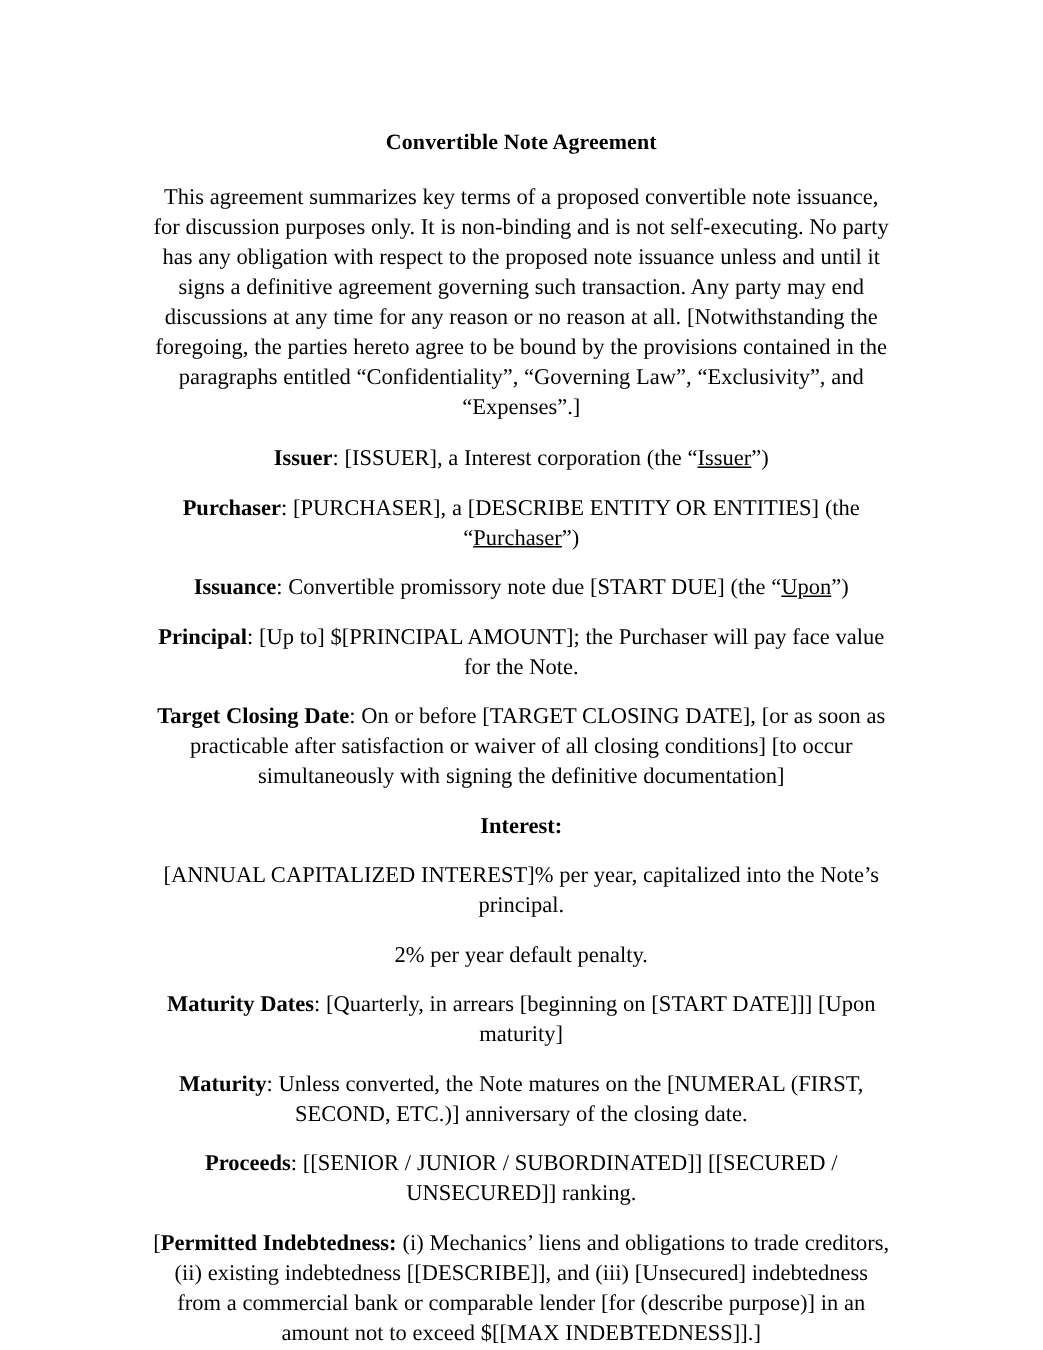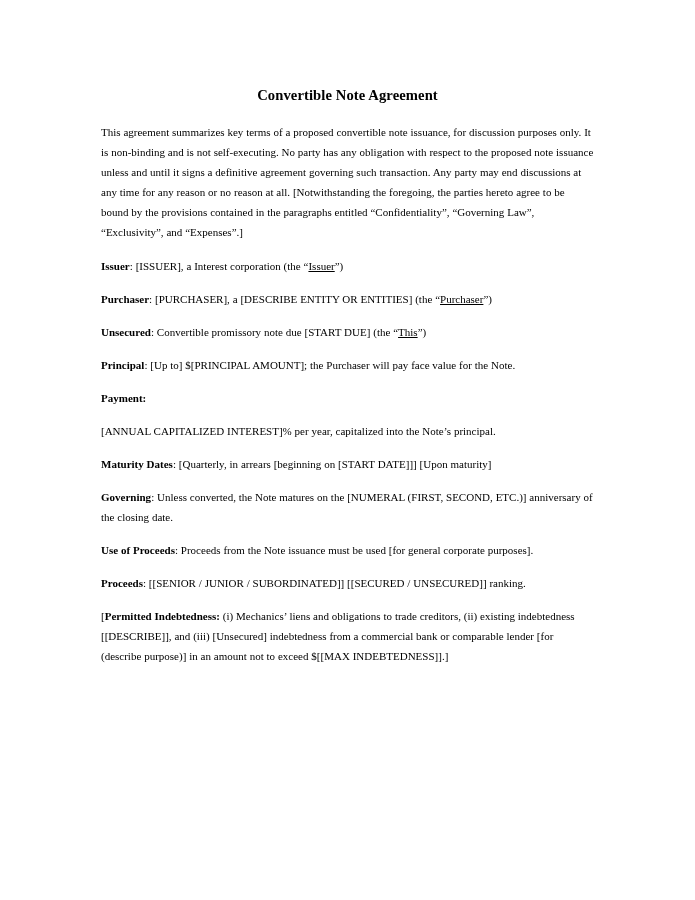--- a/index.html
+++ b/index.html
@@ -26,24 +26,24 @@
   }
   .doc-title {
     text-align: center;
     font-weight: bold;
     font-size: 14.6px;
     line-height: 1.25;
     margin: 0 0 18px 0;
     letter-spacing: 0.1px;
   }
   .para {
-    font-size: 11px;
+    font-size: 15px;
     line-height: 20.0px;
     margin: 0 0 13px 0;
-    text-align: left;
+    text-align: center;
     white-space: normal;
     word-spacing: 0.1px;
   }
   .para:last-child {
     margin-bottom: 0;
   }
   .lead {
     margin-bottom: 14px;
   }
   b, .b {
@@ -57,24 +57,25 @@
 <body>
 
 <div class="page">
 
   <h1 class="doc-title">Convertible Note Agreement</h1>
 
   <div id="body-content">
       <p class="para lead"><span>This agreement summarizes key terms of a proposed convertible note issuance, for discussion purposes only.  It is non-binding and is not self-executing. No party has any obligation with respect to the proposed note issuance unless and until it signs a definitive agreement governing such transaction. Any party may end discussions at any time for any reason or no reason at all. [Notwithstanding the foregoing, the parties hereto agree to be bound by the provisions contained in the paragraphs entitled “Confidentiality”, “Governing Law”, “Exclusivity”, and “Expenses”.]</span></p>
       <p class="para"><b>Issuer</b><span>:</span><span>  [ISSUER], a Interest corporation (the “</span><span class="u">Issuer</span><span>”)</span></p>
       <p class="para"><b>Purchaser</b><span>:</span><span>  [PURCHASER], a [DESCRIBE ENTITY OR ENTITIES] (the “</span><span class="u">Purchaser</span><span>”)</span></p>
-      <p class="para"><b>Unsecured</b><span>:</span><span>  Convertible promissory note due [START DUE] (the “</span><span class="u">This</span><span>”)</span></p>
+      <p class="para"><b>Issuance</b><span>:</span><span>  Convertible promissory note due [START DUE] (the “</span><span class="u">Upon</span><span>”)</span></p>
       <p class="para"><b>Principal</b><span>:</span><span>  [Up to] $[PRINCIPAL AMOUNT]; the Purchaser will pay face value for the Note.</span></p>
-      <p class="para"><b>Payment:</b></p>
+      <p class="para"><b>Target Closing Date</b><span>:</span><span>  On or before [TARGET CLOSING DATE], [or as soon as practicable after satisfaction or waiver of all closing conditions] [to occur simultaneously with signing the definitive documentation]</span></p>
+      <p class="para"><b>Interest:</b></p>
       <p class="para"><span>[ANNUAL CAPITALIZED INTEREST]% per year, capitalized into the Note’s principal.</span></p>
+      <p class="para"><span>2% per year default penalty.</span></p>
       <p class="para"><b>Maturity Dates</b><span>:</span><span>  [Quarterly, in arrears [beginning on [START DATE]]] [Upon maturity]</span></p>
-      <p class="para"><b>Governing</b><span>:</span><span>  Unless converted, the Note matures on the [NUMERAL (FIRST, SECOND, ETC.)] anniversary of the closing date.</span></p>
-      <p class="para"><b>Use of Proceeds</b><span>:</span><span>  Proceeds from the Note issuance must be used [for general corporate purposes].</span></p>
+      <p class="para"><b>Maturity</b><span>:</span><span>  Unless converted, the Note matures on the [NUMERAL (FIRST, SECOND, ETC.)] anniversary of the closing date.</span></p>
       <p class="para"><b>Proceeds</b><span>:</span><span>  [[SENIOR / JUNIOR / SUBORDINATED]] [[SECURED / UNSECURED]] ranking.</span></p>
       <p class="para"><span>[</span><b>Permitted Indebtedness:</b><span>  (i) Mechanics’ liens and obligations to trade creditors, (ii) existing indebtedness [[DESCRIBE]], and (iii) [Unsecured] indebtedness from a commercial bank or comparable lender [for (describe purpose)] in an amount not to exceed $[[MAX INDEBTEDNESS]].]</span></p>
     </div>
 
 </div>
 
 </body></html>

